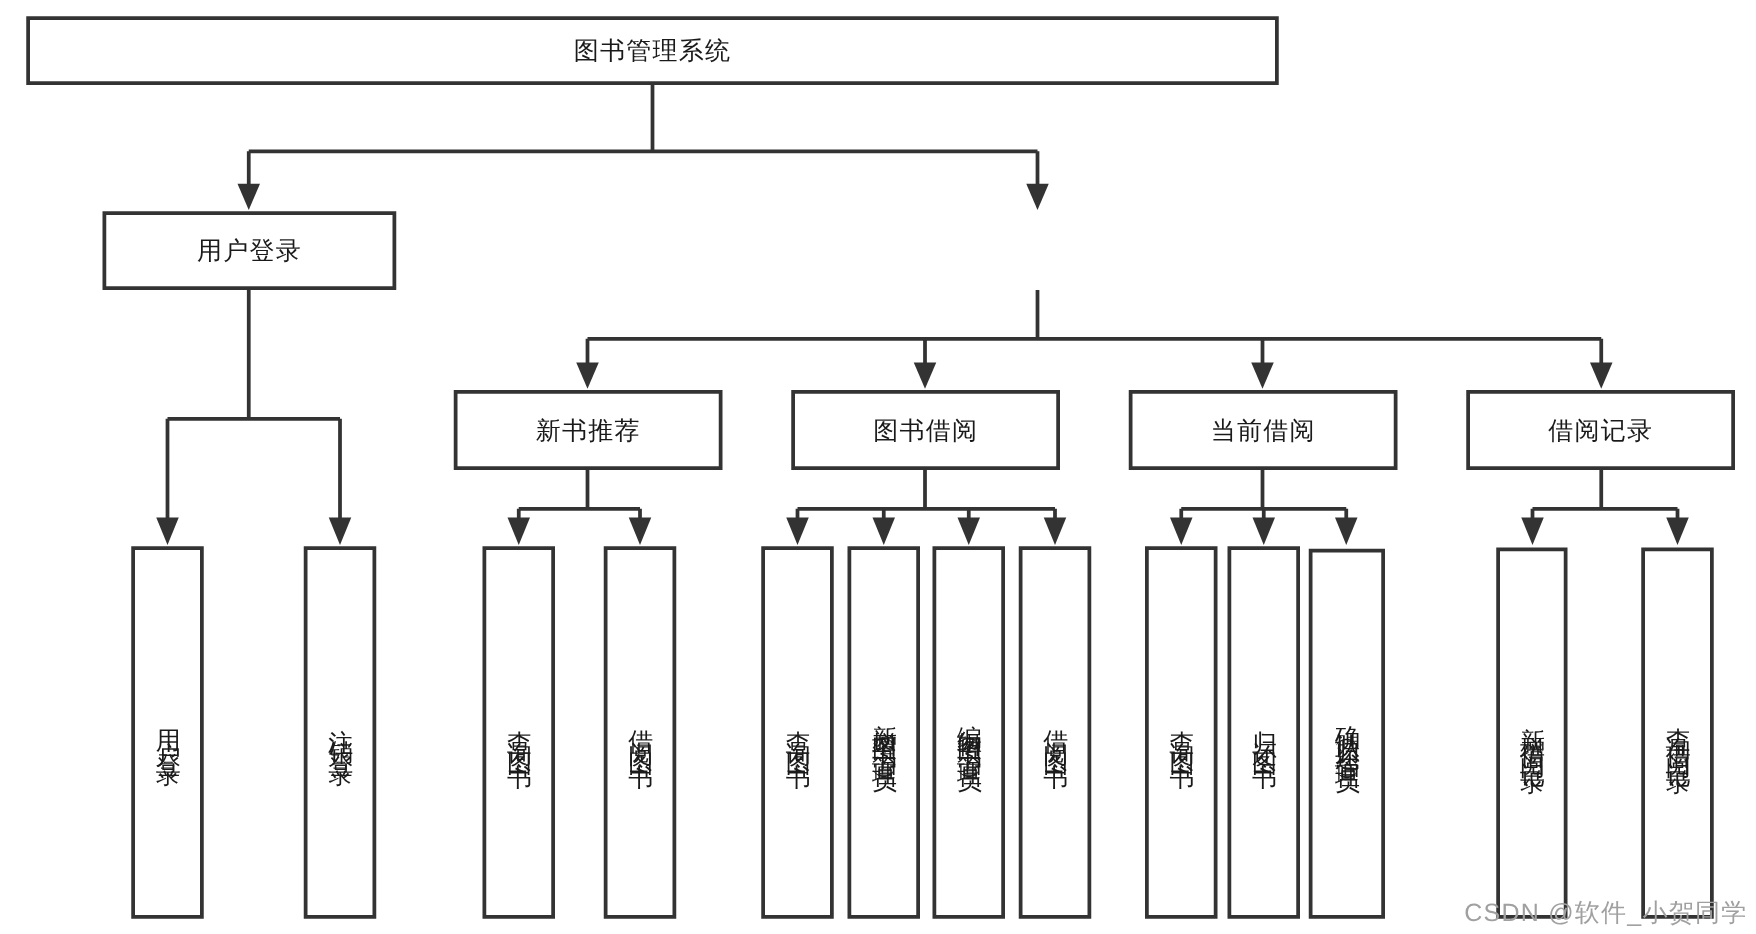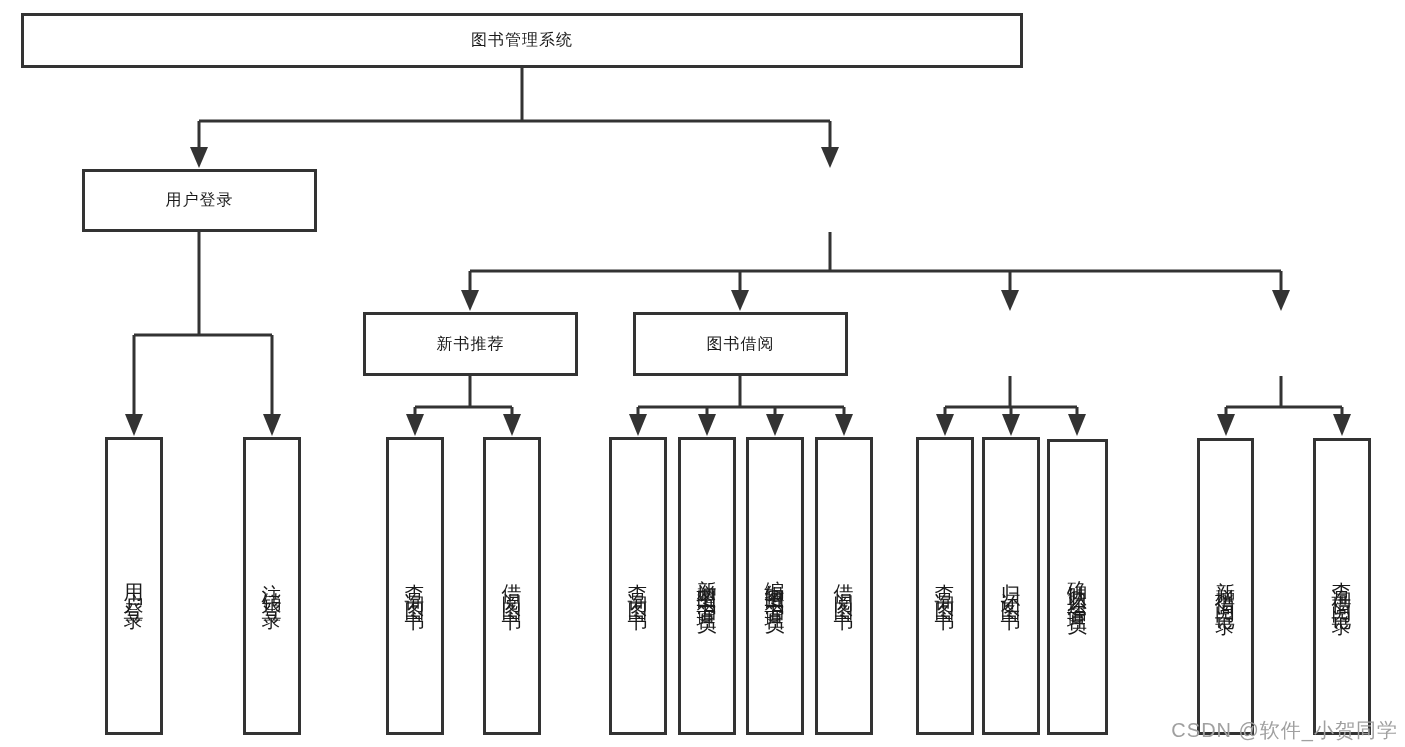--- a/index.html
+++ b/index.html
@@ -6,21 +6,21 @@
   .canvas{
     position:relative;width:1405px;height:747px;background:#ffffff;overflow:hidden;
     font-family:"Liberation Sans","DejaVu Sans",sans-serif;
   }
   .layer{position:absolute;left:0;top:0;}
   .node{
     position:absolute;box-sizing:border-box;border:3px solid #333333;background:#ffffff;
     display:flex;align-items:center;justify-content:center;z-index:2;
   }
   .htext{
-    font-size:16px;color:#1a1a1a;letter-spacing:1px;white-space:nowrap;
+    font-size:20px;color:#1a1a1a;letter-spacing:1px;white-space:nowrap;
   }
   .vtext{
     writing-mode:vertical-rl;text-orientation:mixed;
     font-size:20px;color:#1a1a1a;letter-spacing:9px;line-height:1;white-space:nowrap;
   }
   .watermark{
     position:absolute;right:7px;bottom:3px;z-index:5;
     font-size:20px;color:#a0a0a0;letter-spacing:1px;white-space:nowrap;text-align:right;
   }
   svg.conn{z-index:1;}
@@ -89,20 +89,26 @@
   <div class="node" style="left:82px;top:169px;width:235px;height:63px">
     <span class="htext">用户登录</span>
   </div>
 
   <div class="node" style="left:633px;top:312px;width:215px;height:64px">
     <span class="htext">图书借阅</span>
   </div>
   <div class="node" style="left:363px;top:312px;width:215px;height:64px">
     <span class="htext">新书推荐</span>
   </div>
+  <div class="node" style="left:903px;top:312px;width:215px;height:64px">
+    <span class="htext">当前借阅</span>
+  </div>
+  <div class="node" style="left:1173px;top:312px;width:215px;height:64px">
+    <span class="htext">借阅记录</span>
+  </div>
 
   <div class="node" style="left:105px;top:437px;width:58px;height:298px">
     <span class="vtext">用户登录</span>
   </div>
   <div class="node" style="left:243px;top:437px;width:58px;height:298px">
     <span class="vtext">注销登录</span>
   </div>
 
   <div class="node" style="left:386px;top:437px;width:58px;height:298px">
     <span class="vtext">查询图书</span>

